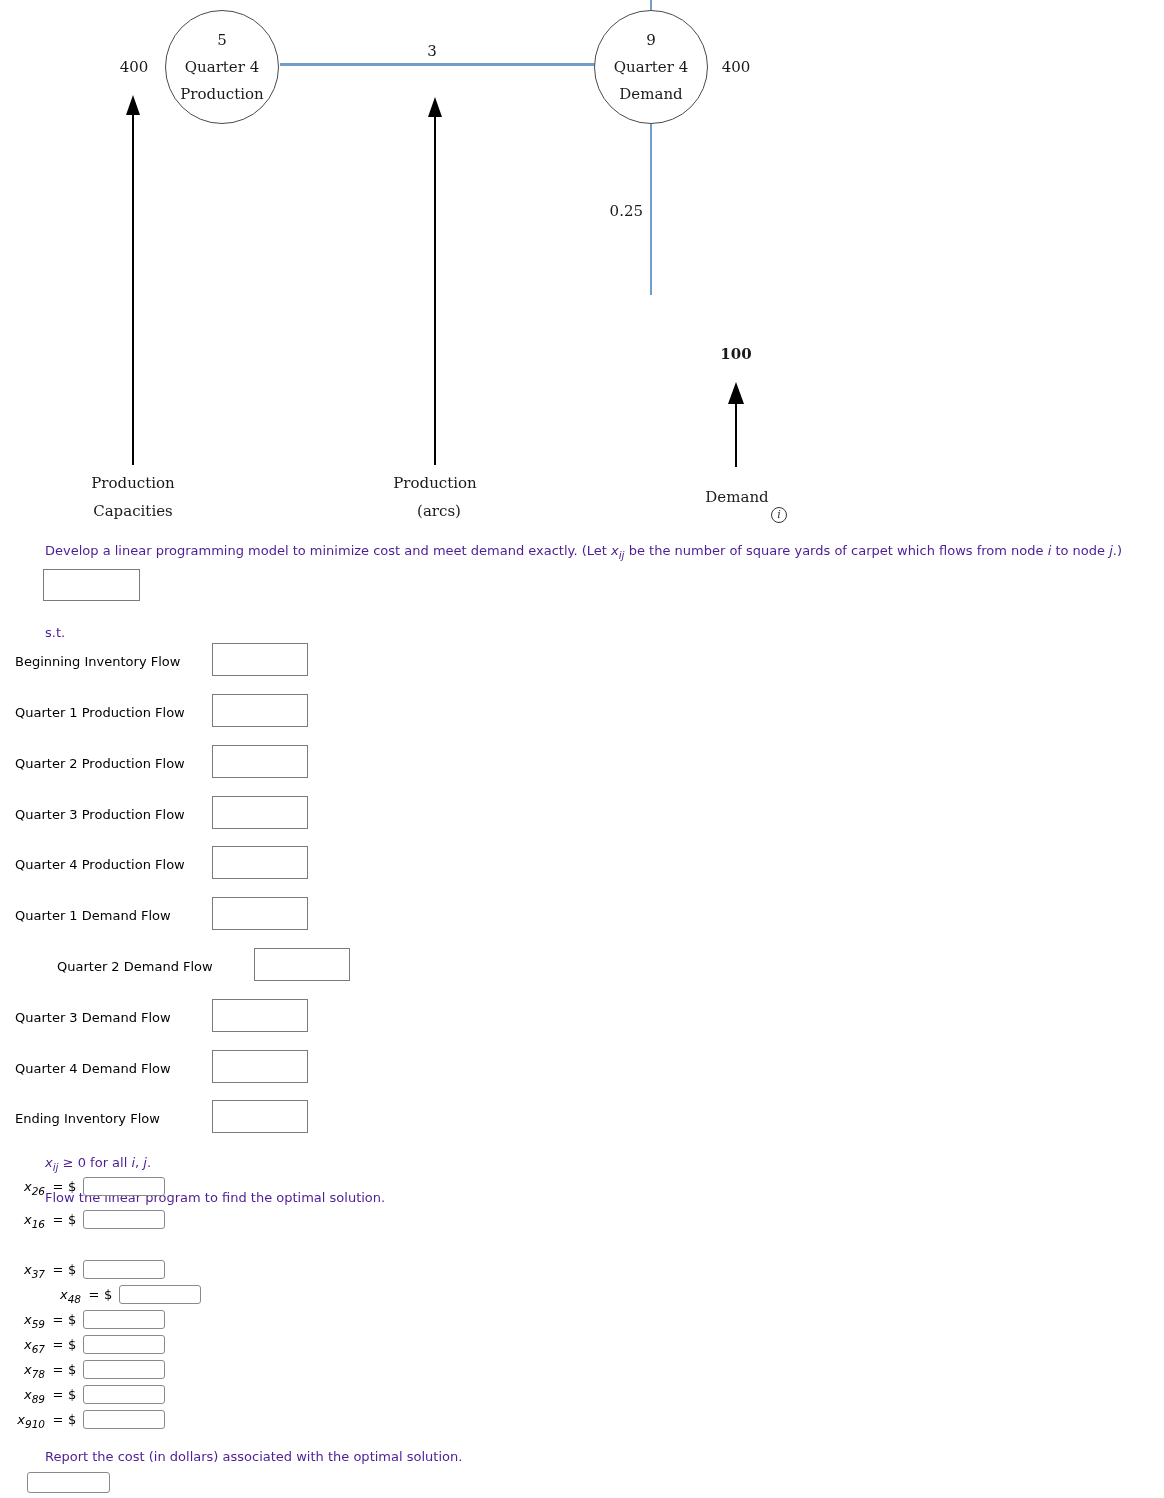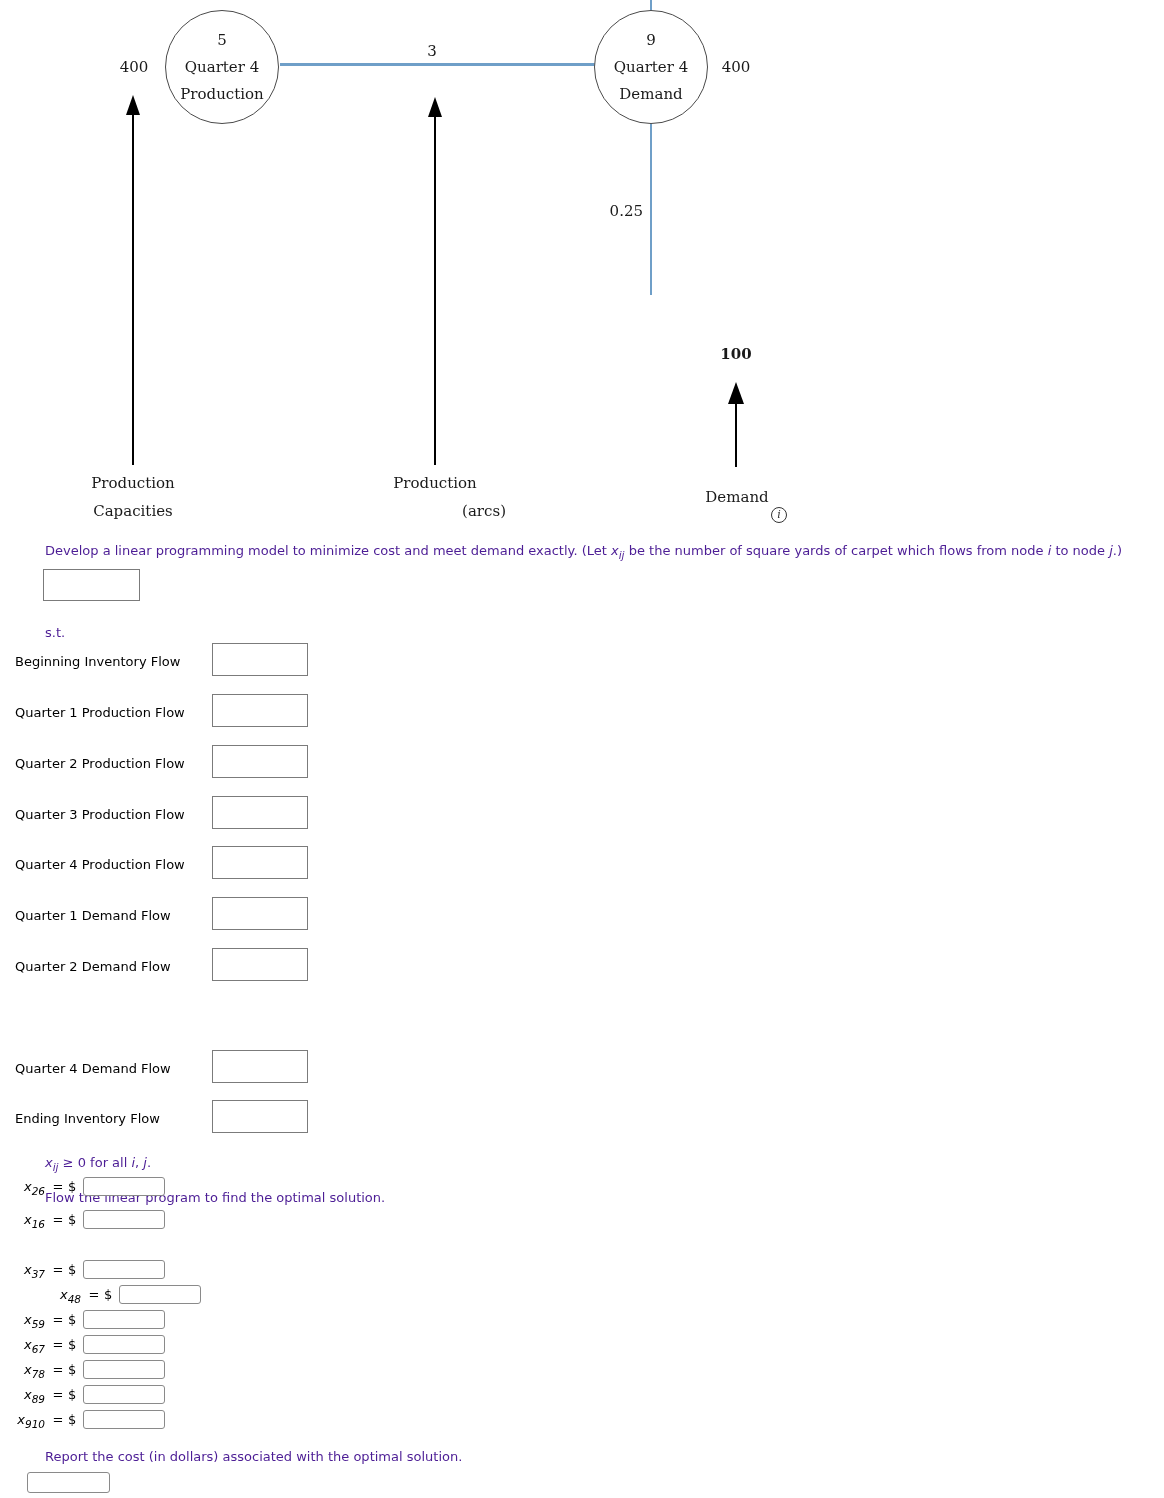--- a/index.html
+++ b/index.html
@@ -69,21 +69,21 @@
   <div class="ahead" style="left:126px; top:95px;"></div>
   <div class="bline" style="left:132px; top:112px; height:353px;"></div>
   <div class="ahead" style="left:428px; top:97px;"></div>
   <div class="bline" style="left:434px; top:114px; height:351px;"></div>
   <div class="ahead" style="left:728px; top:382px; border-left-width:8px; border-right-width:8px; border-bottom-width:22px;"></div>
   <div class="bline" style="left:735px; top:402px; height:65px;"></div>
 
   <div class="dg-text" style="left:58px; top:474px; width:150px;">Production</div>
   <div class="dg-text" style="left:58px; top:502px; width:150px;">Capacities</div>
   <div class="dg-text" style="left:360px; top:474px; width:150px;">Production</div>
-  <div class="dg-text" style="left:356px; top:502px; width:150px;text-align:right;">(arcs)</div>
+  <div class="dg-text" style="left:364px; top:502px; width:150px;">(arcs)</div>
   <div class="dg-text" style="left:677px; top:488px; width:120px;">Demand</div>
   <div class="info-icon" style="left:771px; top:507px;">i</div>
 
   <div class="ftext" style="left:15px; top:542px; width:1140px;"><span>Develop a linear programming model to minimize cost and meet demand exactly. (Let </span><span class="ivar">x</span><span class="sub ivar">ij</span><span> be the number of square yards of carpet which flows from node </span><span class="ivar">i</span><span> to node </span><span class="ivar">j</span><span>.)</span></div>
 
   <div class="ftext" style="left:15px; top:581px;">Min</div>
   <input type="text" class="box-input" style="left: 43px; top: 569px; width: 97px; height: 32px;">
 
   <div class="ftext" style="left:15px; top:624px;">s.t.</div>
 
@@ -104,22 +104,26 @@
     <input type="text" class="box-input con-input" style="">
   </div>
   <div class="con-row" style="top:846px;">
     <span class="con-label">Quarter 4 Production Flow</span>
     <input type="text" class="box-input con-input" style="">
   </div>
   <div class="con-row" style="top:897px;">
     <span class="con-label">Quarter 1 Demand Flow</span>
     <input type="text" class="box-input con-input" style="">
   </div>
-  <div class="con-row" style="top:948px;">
+  <div class="con-row" style="top:948px;margin-left:42px;">
     <span class="con-label">Quarter 2 Demand Flow</span>
+    <input type="text" class="box-input con-input" style="">
+  </div>
+  <div class="con-row" style="top:999px;">
+    <span class="con-label">Quarter 3 Demand Flow</span>
     <input type="text" class="box-input con-input" style="">
   </div>
   <div class="con-row" style="top:1050px;">
     <span class="con-label">Quarter 4 Demand Flow</span>
     <input type="text" class="box-input con-input" style="">
   </div>
   <div class="con-row" style="top:1100px;">
     <span class="con-label">Ending Inventory Flow</span>
     <input type="text" class="box-input con-input" style="">
   </div>

